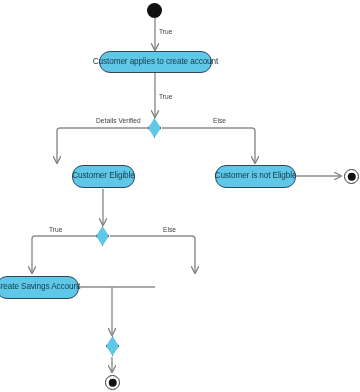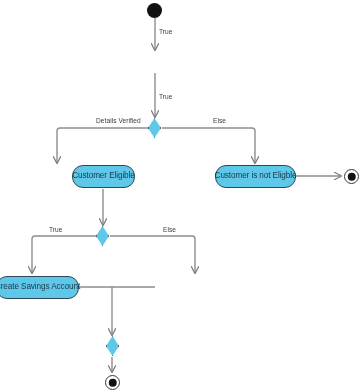--- a/index.html
+++ b/index.html
@@ -128,20 +128,23 @@
       <path d="M 155,287 L 112,287"></path>
 
       <path d="M 112,287 L 112,335" marker-end="url(#arrow)"></path>
 
       <path d="M 112,357 L 112,372" marker-end="url(#arrow)"></path>
     </g>
   </svg>
 
   <div class="node initial-node" style="left:147px; top:3px;"></div>
 
+  <div class="node action" style="left:99px; top:51px; width:113px; height:22px;">
+    <span>Customer applies to create account</span>
+  </div>
 
   <div class="diamond-wrap" style="left:148px; top:118px;">
     <div class="diamond"></div>
   </div>
 
   <div class="node action" style="left:215px; top:165px; width:81px; height:23px;">
     <span>Customer is not Eligble</span>
   </div>
 
   <div class="node action" style="left:72px; top:165px; width:63px; height:23px;">

